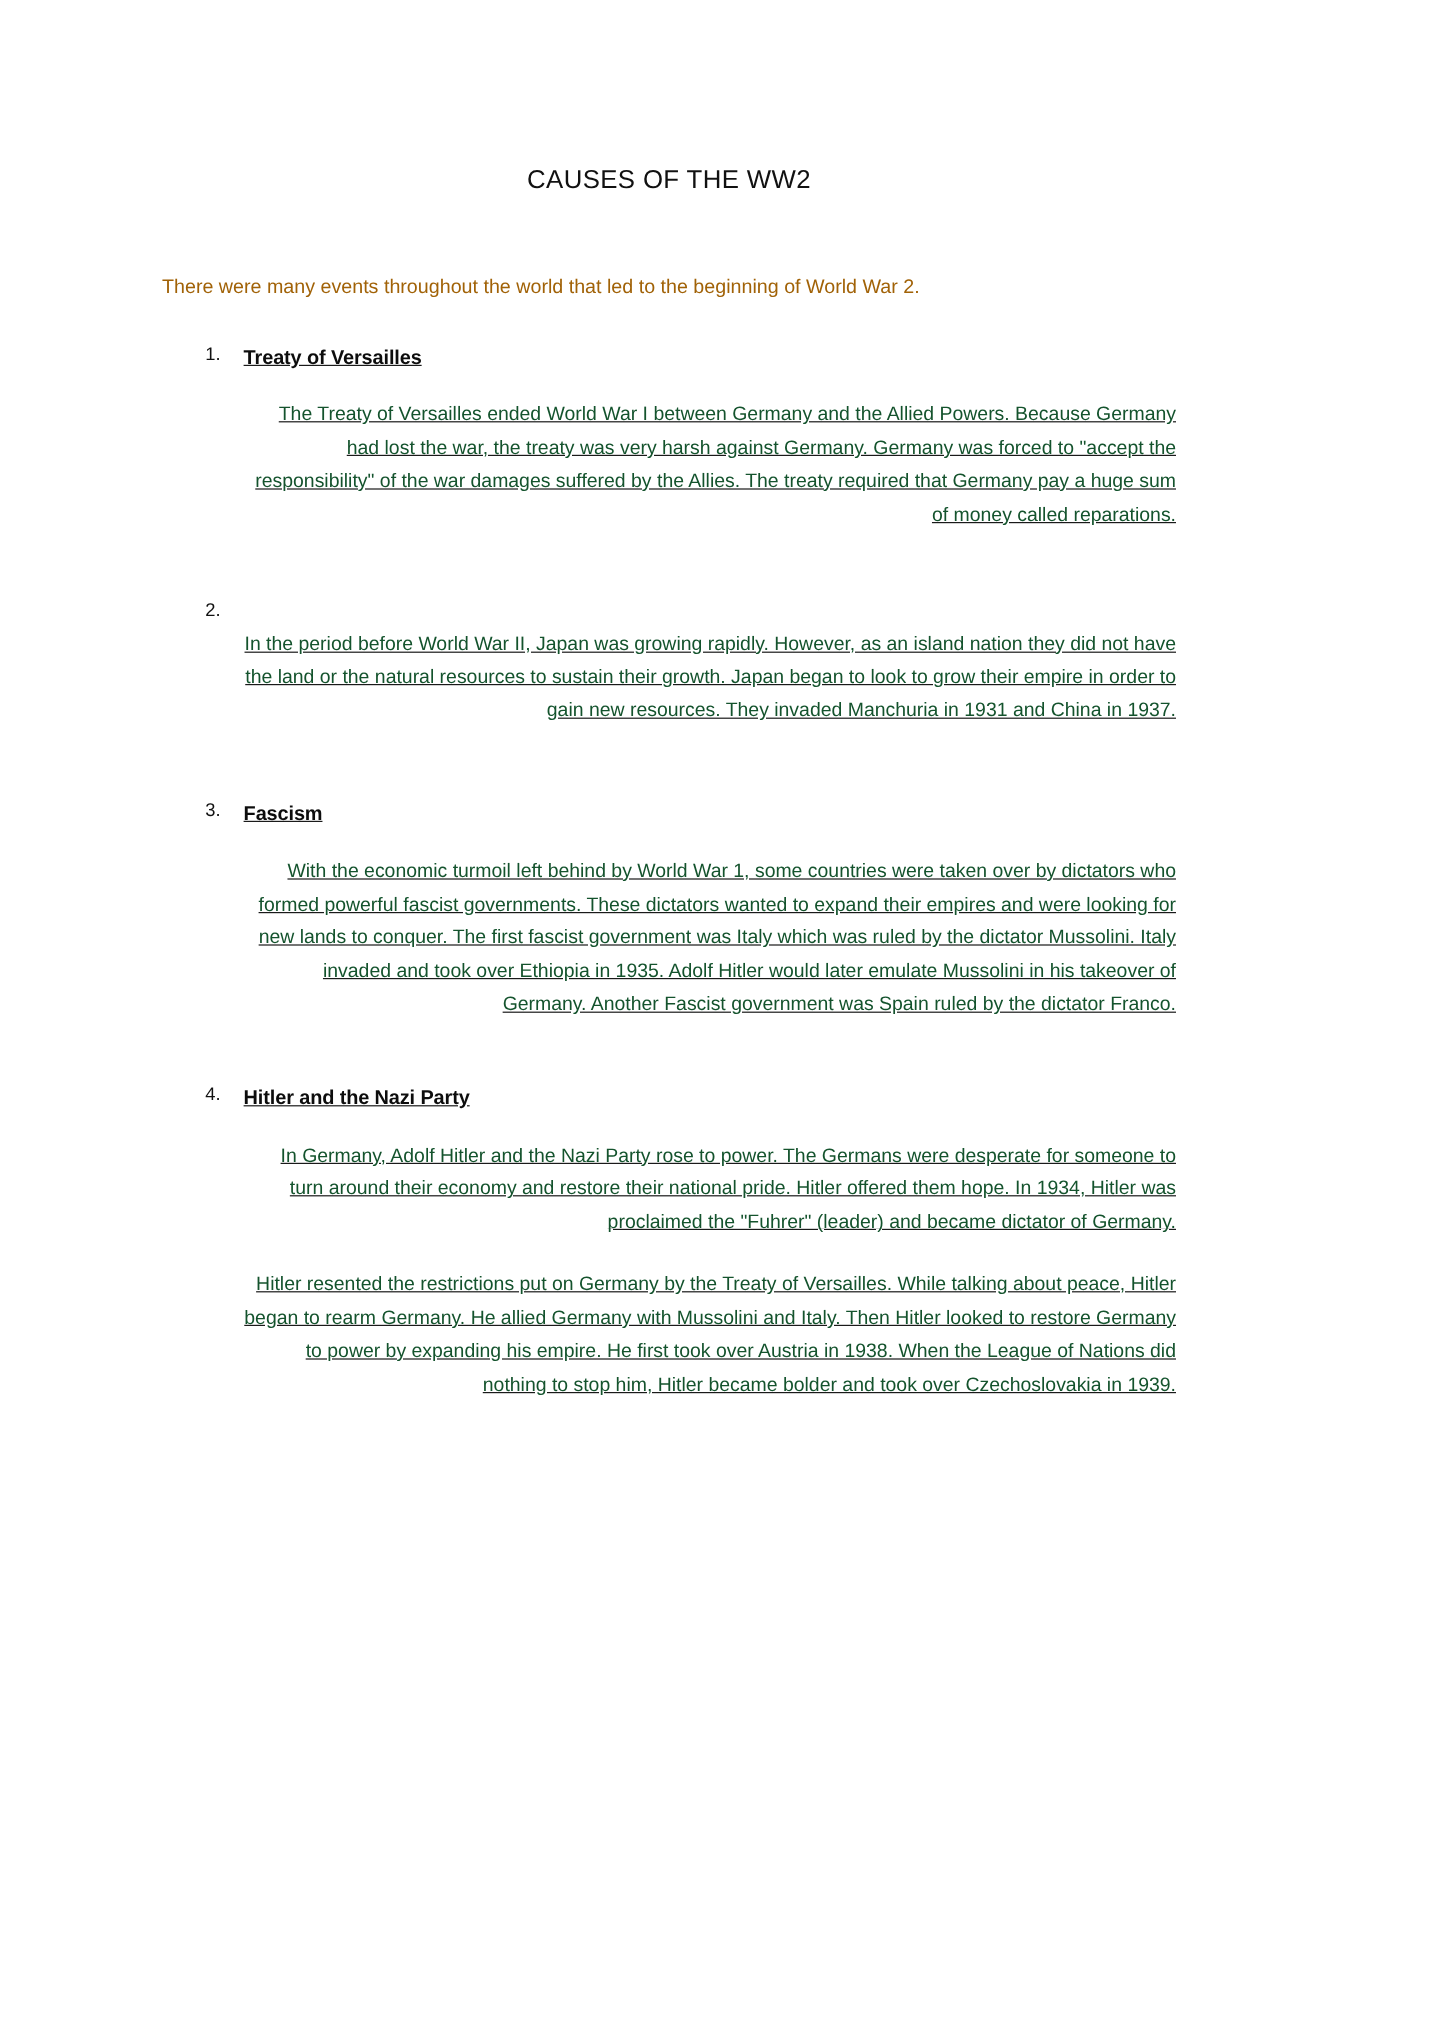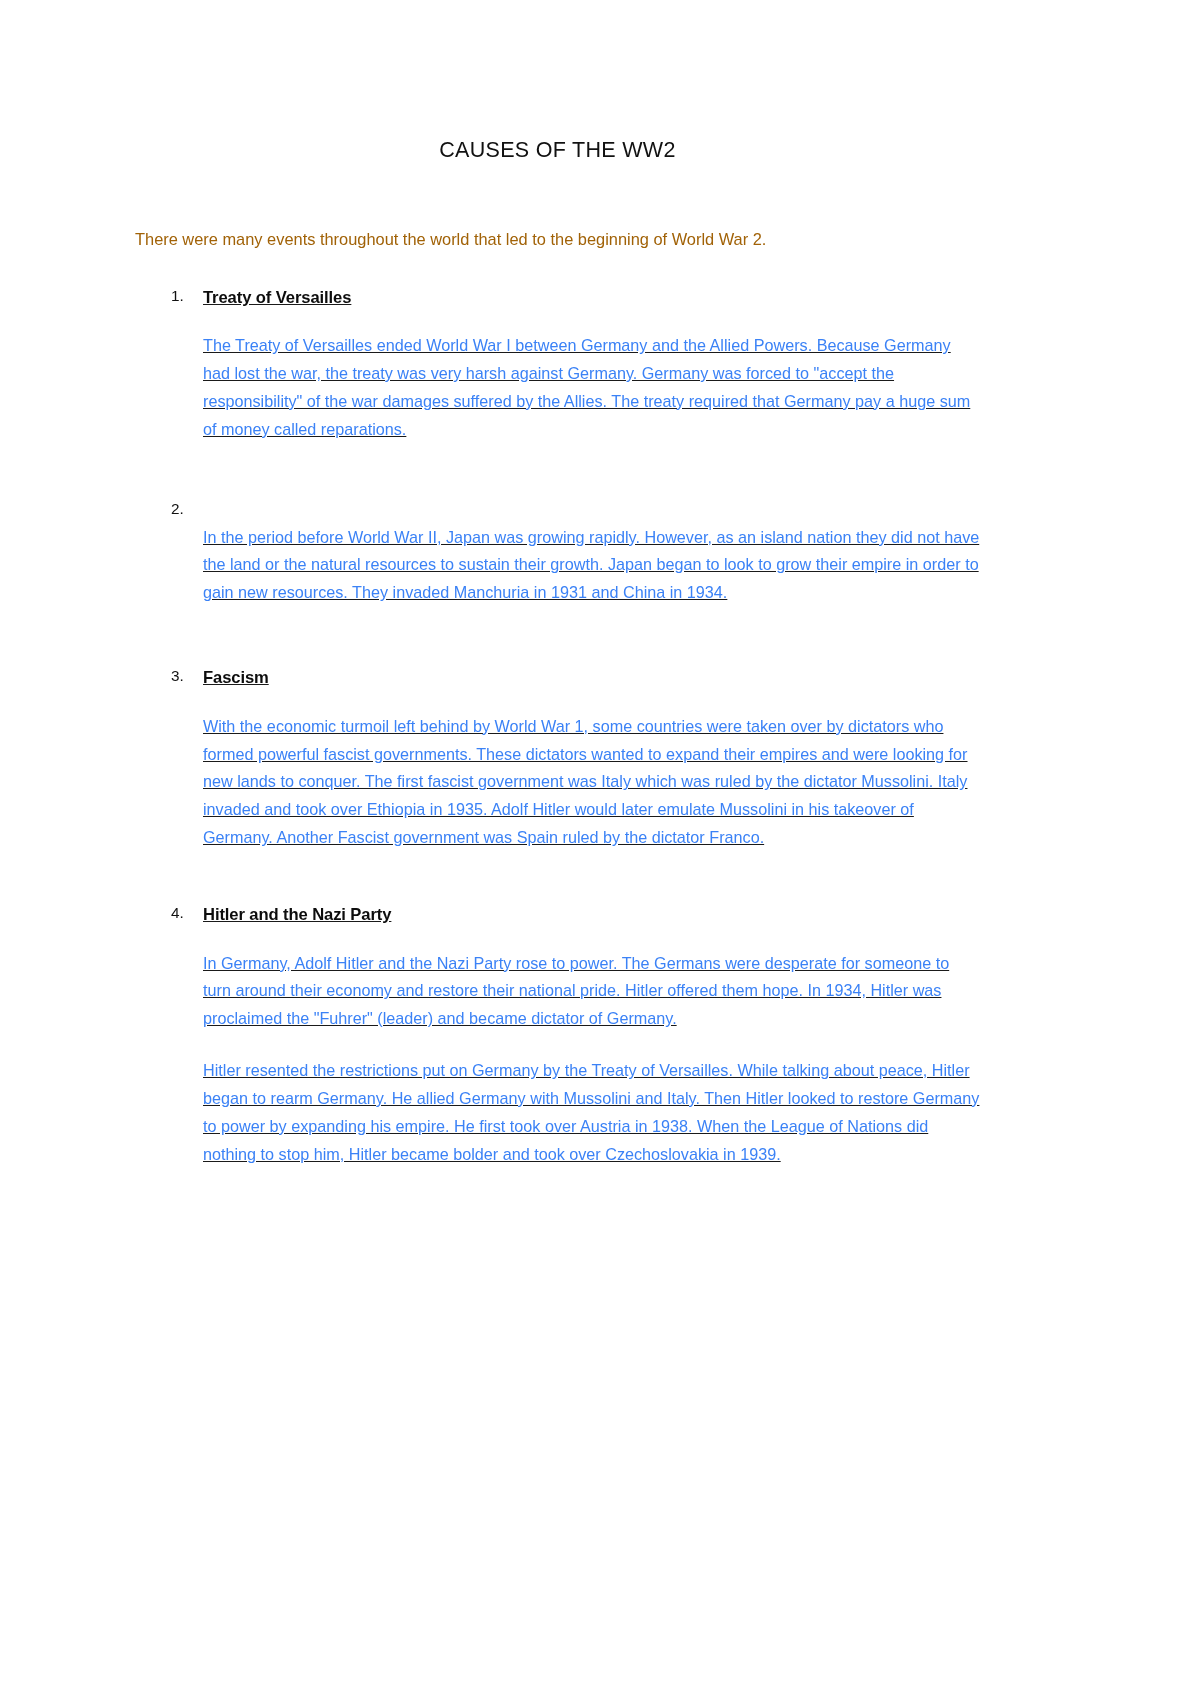--- a/index.html
+++ b/index.html
@@ -84,24 +84,24 @@
     margin: 0;
     line-height: 1.3;
     letter-spacing: -0.1px;
   }
   .body-block {
     padding-left: 0;
   }
   .body-para {
     font-size: 16.2px;
     line-height: 1.72;
-    color: #3b82f6;
+    color: #14532d;
     margin: 0;
     padding-top: 24px;
-    text-align: left;
+    text-align: right;
   }
 </style>
 </head>
 <body>
 
 <div class="page">
   <div class="content">
 
     <h1 class="doc-title">CAUSES OF THE WW2</h1>
 
@@ -111,21 +111,21 @@
 
       <li class="sec-1">
         <div class="section-heading">Treaty of Versailles</div>
         <div class="body-block">
           <p class="body-para">The Treaty of Versailles ended World War I between Germany and the Allied Powers. Because Germany had lost the war, the treaty was very harsh against Germany.  Germany was forced to "accept the responsibility" of the war damages suffered by the Allies. The treaty required that Germany pay a huge sum of money called reparations.</p>
         </div>
       </li>
 
       <li class="sec-2">
         <div class="body-block">
-          <p class="body-para">In the period before World War II, Japan was growing rapidly. However, as an island nation they did not have the land or the natural resources to sustain their growth. Japan began to look to grow their empire in order to gain new resources. They invaded Manchuria in 1931 and China in 1934.</p>
+          <p class="body-para">In the period before World War II, Japan was growing rapidly. However, as an island nation they did not have the land or the natural resources to sustain their growth. Japan began to look to grow their empire in order to gain new resources. They invaded Manchuria in 1931 and China in 1937.</p>
         </div>
       </li>
 
       <li class="sec-3">
         <div class="section-heading">Fascism</div>
         <div class="body-block">
           <p class="body-para">With the economic turmoil left behind by World War 1, some countries were taken over by dictators who formed powerful fascist governments. These dictators wanted to expand their empires and were looking for new lands to conquer. The first fascist government was Italy which was ruled by the dictator Mussolini. Italy invaded and took over Ethiopia in 1935. Adolf Hitler would later emulate Mussolini in his takeover of Germany. Another Fascist government was Spain ruled by the dictator Franco.</p>
         </div>
       </li>
 

